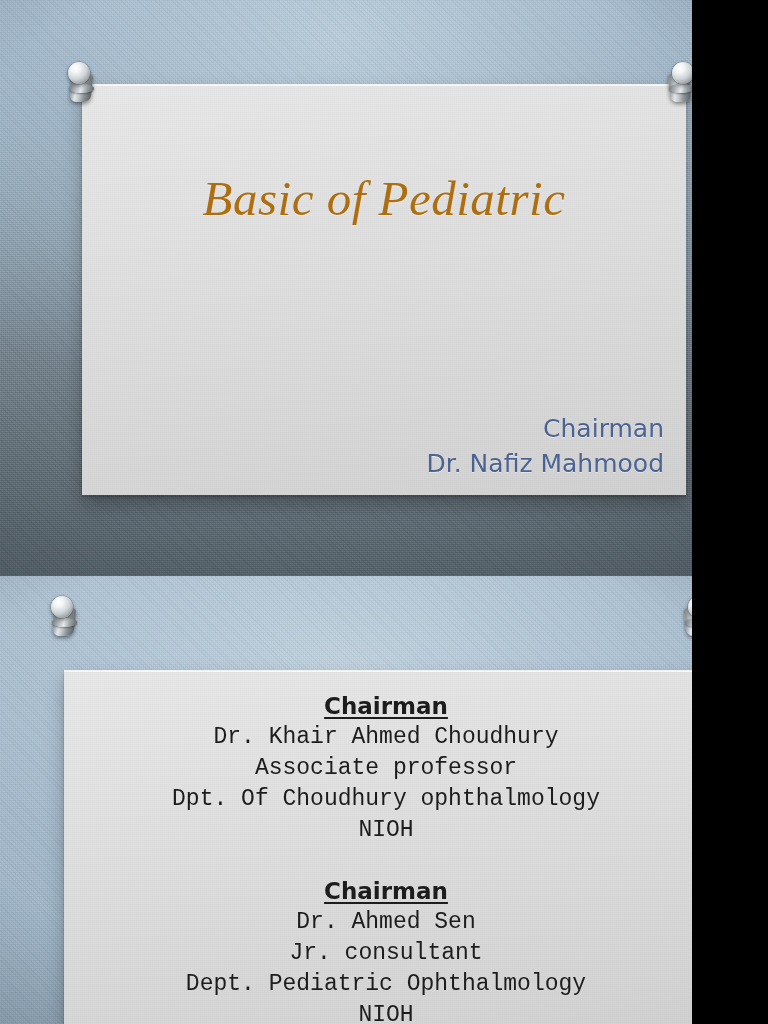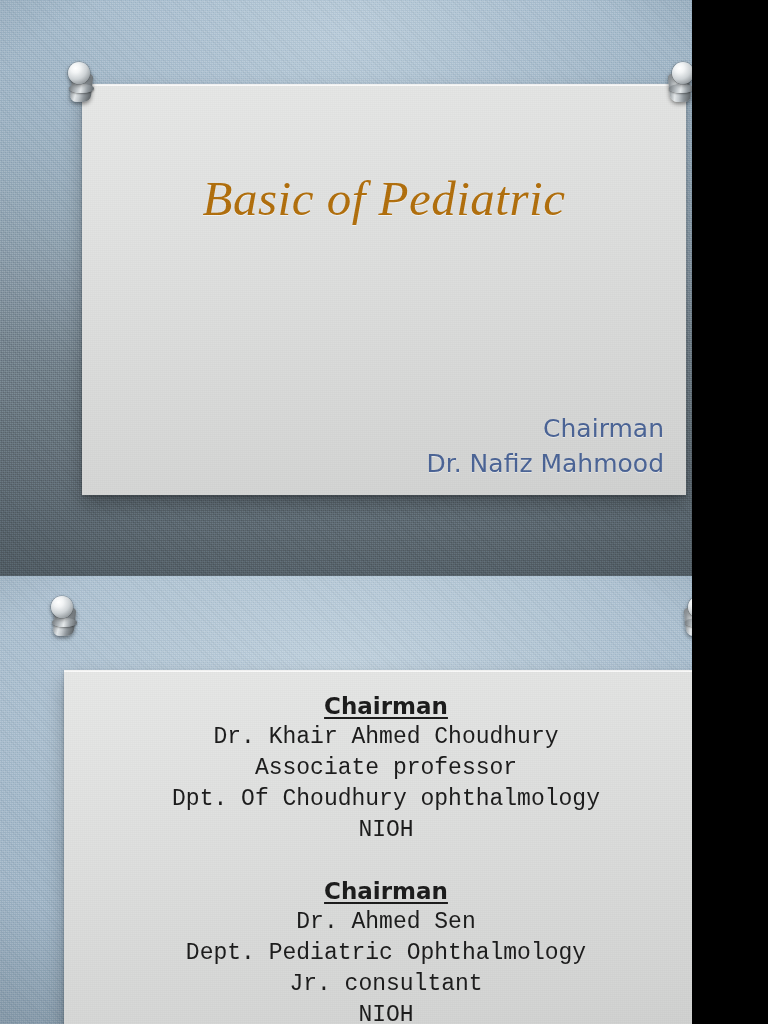--- a/index.html
+++ b/index.html
@@ -260,22 +260,22 @@
           <div class="group-heading">Chairman</div>
           <div class="group-line">Dr. Khair Ahmed Choudhury</div>
           <div class="group-line">Associate professor</div>
           <div class="group-line">Dpt. Of Choudhury ophthalmology</div>
           <div class="group-line">NIOH</div>
         </div>
 
         <div class="group">
           <div class="group-heading">Chairman</div>
           <div class="group-line">Dr. Ahmed Sen</div>
+          <div class="group-line">Jr. consultant</div>
           <div class="group-line">Dept. Pediatric Ophthalmology</div>
-          <div class="group-line">Jr. consultant</div>
           <div class="group-line">NIOH</div>
         </div>
 
       </div>
     </div>
 
     <div class="pin" style="left:48px; top:20px;">
       <div class="shaft"></div>
         <div class="collar"></div>
         <div class="head"></div>

